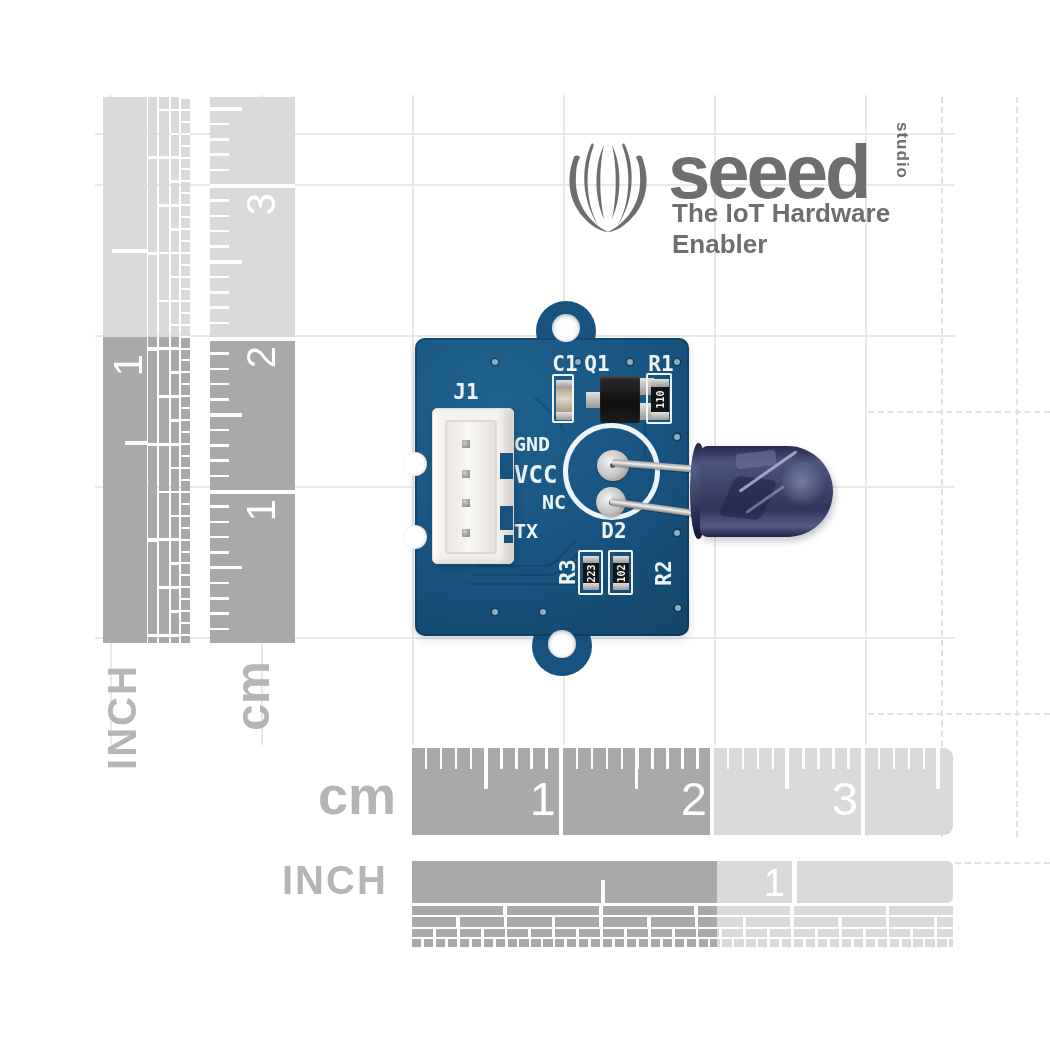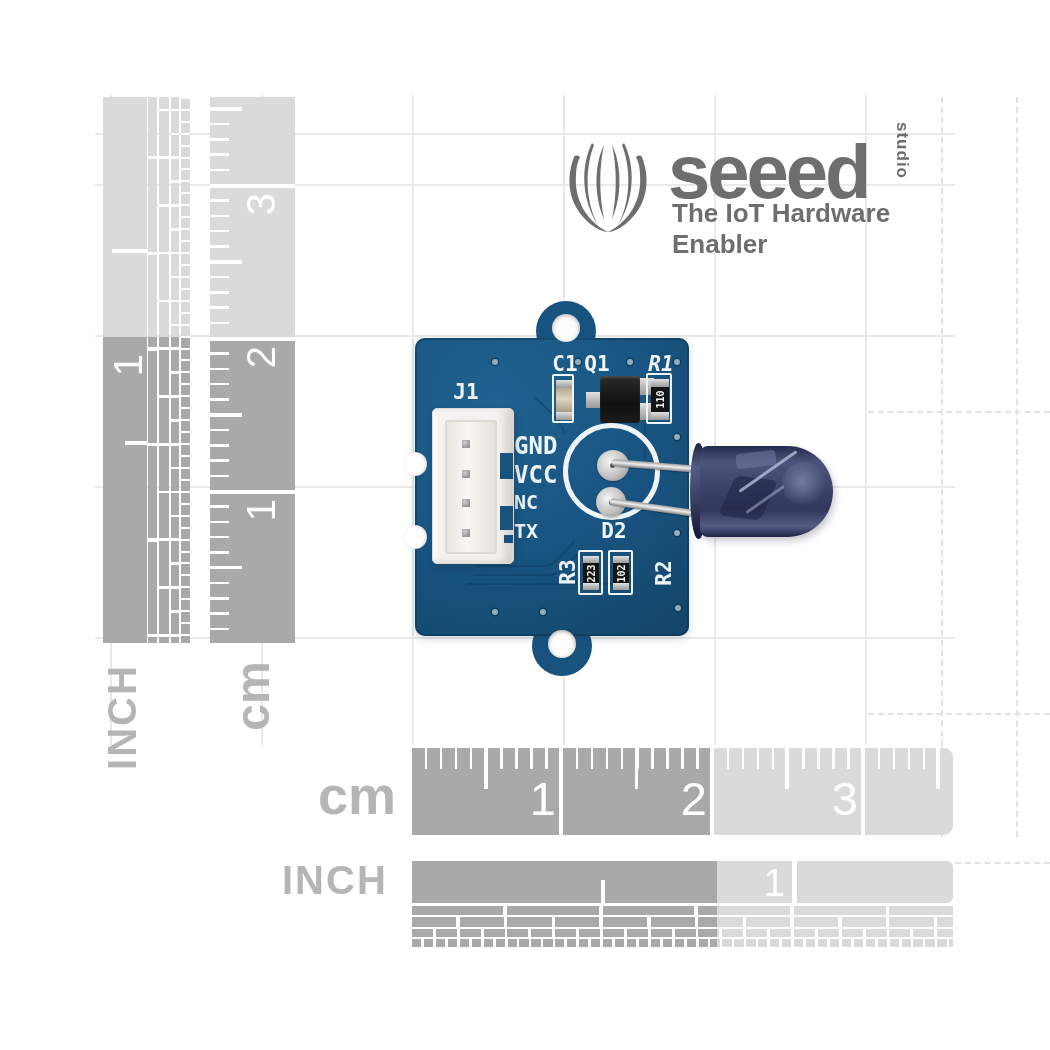--- a/index.html
+++ b/index.html
@@ -218,28 +218,28 @@
     <div class="via" style="left:674px;top:434px;"></div>
     <div class="via" style="left:674px;top:530px;"></div>
     <div class="via" style="left:675px;top:605px;"></div>
     <div class="via" style="left:540px;top:609px;"></div>
     <div class="via" style="left:492px;top:609px;"></div>
     <div class="via" style="left:459px;top:543px;"></div>
 
     <div class="silk" style="left:446px;top:380px;width:40px;font-size:21px;">J1</div>
     <div class="silk" style="left:547px;top:352px;width:36px;font-size:21px;">C1</div>
     <div class="silk" style="left:579px;top:352px;width:36px;font-size:21px;">Q1</div>
-    <div class="silk" style="left:643px;top:352px;width:36px;font-size:21px;font-style:italic;">R1</div>
+    <div class="silk" style="left:643px;top:352px;width:36px;font-size:21px;">R1</div>
     <div class="silk" style="left:596px;top:519px;width:36px;font-size:21px;">D2</div>
     <div class="silk rot" style="left:550px;top:560px;width:36px;font-size:21px;">R3</div>
     <div class="silk rot" style="left:646px;top:561px;width:36px;font-size:21px;">R2</div>
 
-    <div class="silk" style="left:514px;top:432px;font-size:24px;text-align:left;">GND</div>
+    <div class="silk" style="left:514px;top:432px;font-size:20px;text-align:left;">GND</div>
     <div class="silk" style="left:514px;top:461px;font-size:24px;text-align:left;">VCC</div>
-    <div class="silk" style="left:514px;top:490px;font-size:20px;text-align:left;">NC</div>
+    <div class="silk" style="left:514px;top:490px;font-size:20px;text-align:left;padding-left:28px;">NC</div>
     <div class="silk" style="left:514px;top:519px;font-size:20px;text-align:left;">TX</div>
 
     <div class="outline" style="left:552px;top:374px;width:18px;height:45px;"></div>
     <div class="abs metal" style="left:555.5px;top:380px;width:16px;height:8px;"></div>
     <div class="abs" style="left:555.5px;top:388px;width:16px;height:24px;
          background:linear-gradient(180deg,#b1a78e,#ded6bf 45%,#a79d84);"></div>
     <div class="abs metal" style="left:555.5px;top:412px;width:16px;height:8px;"></div>
 
     <div class="abs metal" style="left:586px;top:392px;width:16px;height:16px;"></div>
     <div class="abs metal" style="left:637px;top:378px;width:17px;height:17px;"></div>

